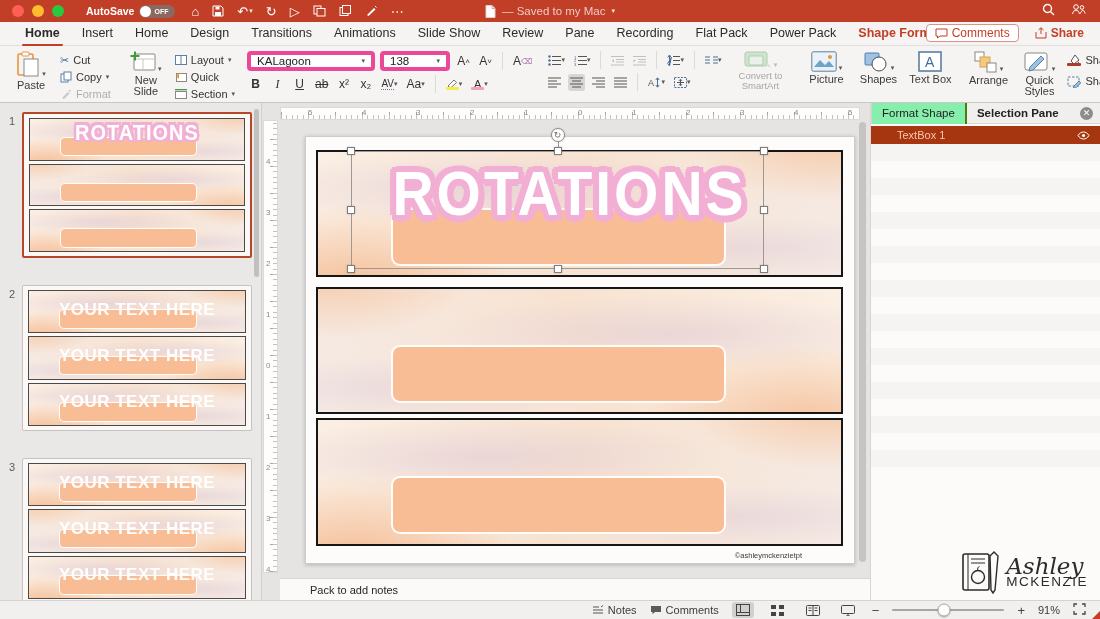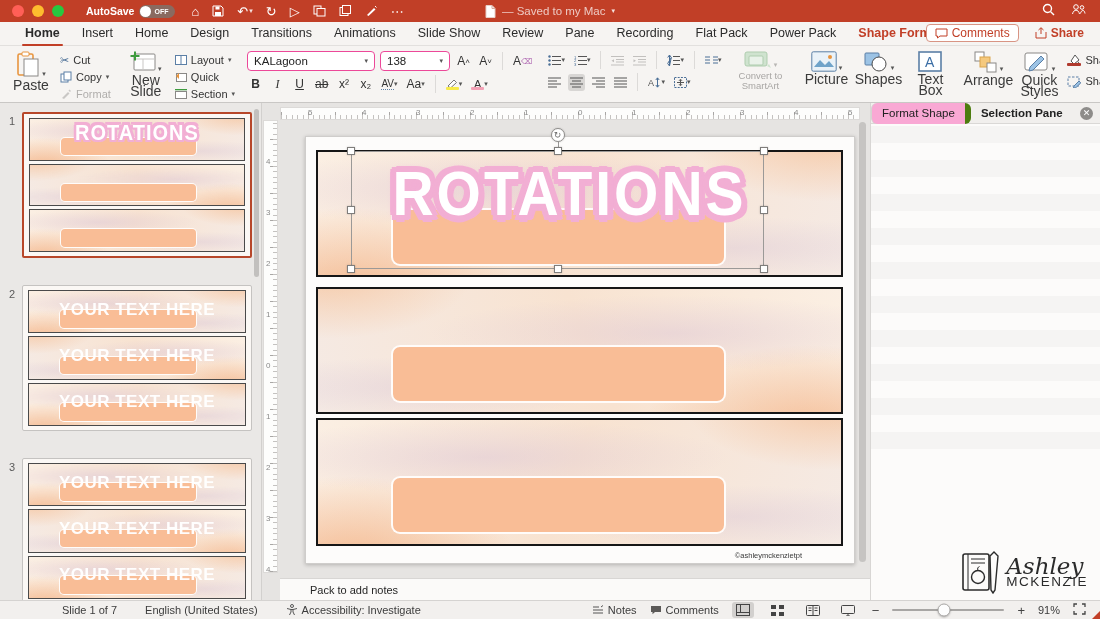--- a/index.html
+++ b/index.html
@@ -34,29 +34,29 @@
   .tellme{display:flex;align-items:center;gap:4px;padding:0 10px;font-size:12.5px;color:#2b2b2b;}
   .tab-right{position:absolute;right:10px;top:2px;display:flex;align-items:center;gap:10px;}
   .comments-btn{display:flex;align-items:center;gap:4px;border:1px solid #D89484;border-radius:4px;padding:1px 8px;color:#C13F27;font-size:12px;background:#fff;}
   .share-btn{display:flex;align-items:center;gap:4px;color:#C13F27;font-size:12px;font-weight:bold;padding:1px 6px;}
 
   
   .ribbon{position:absolute;left:0;top:46px;width:1100px;height:57px;background:#F6F4F2;border-bottom:1px solid #C9C7C5;display:flex;align-items:stretch;padding:3px 6px 2px 8px;}
   .rsep{width:1px;background:#DCDAD8;margin:3px 6px;}
   .rgroup{display:flex;align-items:flex-start;gap:6px;padding-top:2px;}
   .bigbtn{display:flex;flex-direction:column;align-items:center;width:46px;gap:2px;}
-  .bigbtn .blabel{font-size:14px;color:#3b3b3b;text-align:center;line-height:11px;}
+  .bigbtn .blabel{font-size:11px;color:#3b3b3b;text-align:center;line-height:11px;}
   .icon-chev{display:flex;align-items:flex-end;gap:2px;}
   .chev{font-size:7px;color:#555;}
   .smallcol{display:flex;flex-direction:column;justify-content:flex-start;gap:1px;padding-top:1px;}
   .smallrow{display:flex;align-items:center;gap:4px;height:16px;font-size:11px;color:#333;white-space:nowrap;}
   .smallrow.disabled{color:#b0aeac;}
   .fontgrid{display:flex;flex-direction:column;gap:4px;}
   .fontrow{display:flex;align-items:center;gap:5px;}
-  .select{background:#fff;border:1px solid #ec4899;border-radius:4px;height:20px;display:flex;align-items:center;justify-content:space-between;padding:0 6px;font-size:11.5px;color:#222;}
+  .select{background:#fff;border:4px solid #ec4899;border-radius:4px;height:20px;display:flex;align-items:center;justify-content:space-between;padding:0 6px;font-size:11.5px;color:#222;}
   .fmtbtn{min-width:17px;height:17px;display:flex;align-items:center;justify-content:center;font-size:12px;color:#333;border-radius:3px;padding:0 2px;}
   .fmtbtn.active{background:#D8D6D4;}
   .fmtbtn .sub{font-size:8px;}
   .minisep{width:1px;height:18px;background:#DCDAD8;margin:0 3px;}
   .stack2{display:flex;flex-direction:column;gap:5px;padding-top:1px;}
   .fillrow{display:flex;align-items:center;gap:4px;font-size:11px;color:#333;height:16px;white-space:nowrap;}
   .smarttxt{font-size:9.5px;color:#A8A6A4;text-align:center;line-height:10px;width:60px;}
   .colorbar{display:inline-block;width:13px;height:3px;border-radius:1px;margin-top:-2px;}
 
   
@@ -114,21 +114,21 @@
   .canvas-scroll{position:absolute;left:579px;top:2px;width:7px;height:440px;background:#C6C4C2;border-radius:4px;}
 
   
   .notesbar{position:absolute;left:280px;top:475px;width:590px;height:22px;background:#FBFAF9;border-top:1px solid #D8D6D4;display:flex;align-items:center;}
   .notesbar span{margin-left:30px;font-size:11px;color:#262626;}
 
   
   .rightpanel{position:absolute;left:870px;top:0;width:230px;height:497px;background:#FCFBFA;border-left:1px solid #D8D6D4;}
   .pane-tabs{height:21px;background:#F1EFED;border-bottom:1px solid #DAD8D6;display:flex;align-items:center;font-size:11.5px;color:#222;}
   .ptab{padding:0 10px;height:21px;line-height:20px;white-space:nowrap;}
-  .ptab.boxed{background:#f9a8d4;border-left:1px solid #D5D3D1;border-right:6px solid #4d7c0f;border-radius:6px;}
+  .ptab.boxed{background:#86efac;border-left:1px solid #D5D3D1;border-right:2px solid #4d7c0f;}
   .pane-close{margin-left:auto;margin-right:7px;width:13px;height:13px;border-radius:50%;background:#8E8C8A;color:#fff;font-size:9px;line-height:12px;text-align:center;}
   .pane-btns{display:flex;gap:8px;padding:7px 0 6px 16px;}
   .pbtn{background:#fff;border:1px solid #C6C4C2;border-radius:4px;font-size:10.5px;color:#222;padding:1px 10px;height:16px;line-height:13px;}
   .pane-list{margin-top:2px;}
   .prow{height:18px;display:flex;align-items:center;font-size:11px;}
   .prow.sel{background:#A6360F;color:#FFC4AE;}
   .prow .pname{margin-left:26px;}
   .prow .peye{margin-left:auto;margin-right:10px;display:flex;align-items:center;}
   .zrow{height:17px;}
   .zrow:nth-child(odd){background:#F5F4F3;}
@@ -689,20 +689,29 @@
     <span>Pack to add notes</span>
   </div>
 
   <div class="rightpanel">
     <div class="pane-tabs">
       <span class="ptab boxed">Format Shape</span>
       <span class="ptab" style="font-weight:bold;">Selection Pane</span>
       <span class="pane-close">✕</span>
     </div>
     <div class="pane-list" id="pane-list">
+        <div class="prow sel">
+          <span class="pname">TextBox 1</span>
+          <span class="peye">
+            <svg width="13" height="9" viewBox="0 0 13 9">
+              <path d="M1 4.5C2.5 2 4.5 1 6.5 1s4 1 5.5 3.5C10.5 7 8.5 8 6.5 8S2.5 7 1 4.5Z" fill="none" stroke="#fff"></path>
+              <circle cx="6.5" cy="4.5" r="1.6" fill="#fff"></circle>
+            </svg>
+          </span>
+        </div>
       </div>
     <div id="zebra">
         <div class="zrow"></div>
         <div class="zrow"></div>
         <div class="zrow"></div>
         <div class="zrow"></div>
         <div class="zrow"></div>
         <div class="zrow"></div>
         <div class="zrow"></div>
         <div class="zrow"></div>
@@ -731,31 +740,20 @@
       </svg>
       <span class="logo-text">
         <div class="script">Ashley</div>
         <div class="caps">MCKENZIE</div>
       </span>
     </div>
   </div>
 </div>
 
 <div class="statusbar">
-  <div class="sb-left">
-    <span class="sb-item">Slide 1 of 7</span>
-    <span class="sb-item">English (United States)</span>
-    <span class="sb-item">
-      <svg width="12" height="12" viewBox="0 0 12 12">
-          <circle cx="6" cy="2" r="1.5" fill="none" stroke="#555"></circle>
-          <path d="M1 4.5l4 1v2.5L3.5 11M11 4.5l-4 1v2.5L8.5 11M5 5.5h2" fill="none" stroke="#555"></path>
-        </svg>
-      <span>Accessibility: Investigate</span>
-    </span>
-  </div>
   <div class="sb-right">
     <span class="sb-item">
       <svg width="12" height="10" viewBox="0 0 12 10">
           <path d="M1 2h6M9 2l2-1.5M1 5h10M1 8h10" stroke="#555"></path>
         </svg>
       <span>Notes</span>
     </span>
     <span class="sb-item">
       <svg width="12" height="10" viewBox="0 0 12 10">
           <path d="M1 1h10v6H5L2.5 9.2V7H1z" fill="#5c5a58"></path>

